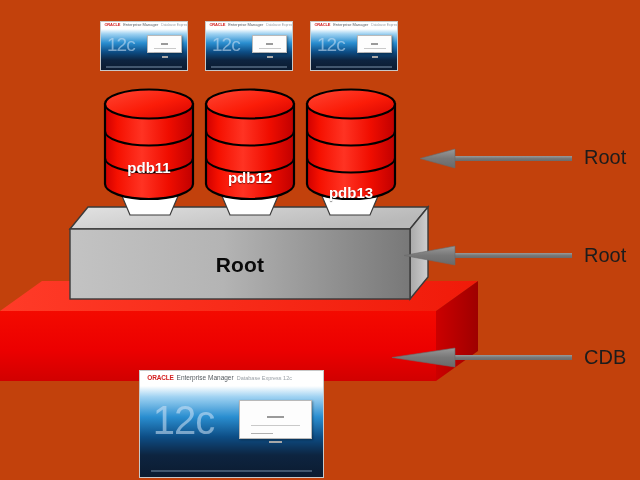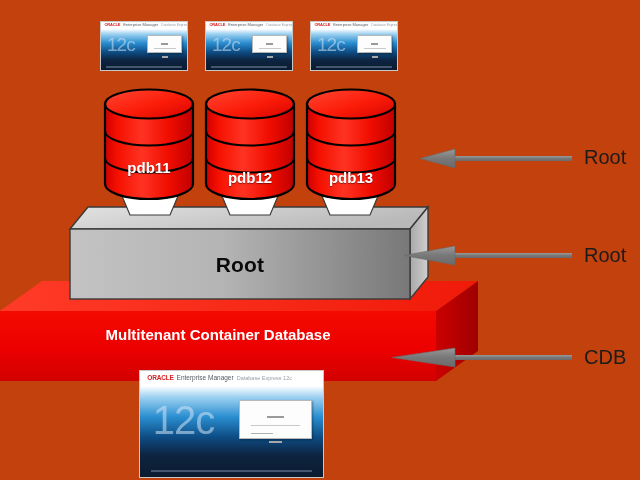--- a/index.html
+++ b/index.html
@@ -246,21 +246,20 @@
       </linearGradient>
     </defs>
 
     <polygon points="0,311 42,281 478,281 436,311" fill="url(#cdbTop)"></polygon>
 
     <polygon points="436,311 478,281 478,351 436,381" fill="url(#cdbSide)"></polygon>
 
     <rect x="0" y="311" width="436" height="70" fill="url(#cdbFront)"></rect>
   </svg>
 
-  <div class="cdb-text" id="cdb-title" style="left:0px; top:326px; width:436px;">Multitenant Container Database</div>
 
   <svg id="root-slab" width="640" height="480">
     <defs>
       <linearGradient id="rootFront" x1="0" y1="0" x2="1" y2="0">
         <stop offset="0%" stop-color="#c3c3c3"></stop>
         <stop offset="45%" stop-color="#b4b4b4"></stop>
         <stop offset="100%" stop-color="#787878"></stop>
       </linearGradient>
       <linearGradient id="rootTop" x1="0" y1="0" x2="1" y2="0.4">
         <stop offset="0%" stop-color="#e2e2e2"></stop>
@@ -352,21 +351,21 @@
           <stop offset="0%" stop-color="#ff4634"></stop>
           <stop offset="55%" stop-color="#fb1c08"></stop>
           <stop offset="100%" stop-color="#d40300"></stop>
         </linearGradient>
       </defs>
       <path d="M2,16 L2,96 A44,15 0 0 0 90,96 L90,16 Z" fill="url(#cylBody3)" stroke="#000000" stroke-width="2.2"></path>
       <ellipse cx="46" cy="16" rx="44" ry="14.5" fill="url(#cylTop3)" stroke="#000000" stroke-width="2.2"></ellipse>
       <path d="M2,43 A44,14.5 0 0 0 90,43" fill="none" stroke="#000000" stroke-width="2"></path>
       <path d="M2,70 A44,14.5 0 0 0 90,70" fill="none" stroke="#000000" stroke-width="2"></path>
     </svg>
-    <div class="cyl-label" style="top:81px;">pdb13</div>
+    <div class="cyl-label" style="top:96px;">pdb13</div>
   </div>
 
   <div class="em-thumb" id="thumb4" style="left:139px; top:370px; width:185px; height:108px;">
     <div class="em-topbar">
       <span class="em-oracle" style="font-size:6.5px;">ORACLE</span>
       <span class="em-oem" style="font-size:6.5px;">Enterprise Manager</span>
       <span class="em-oem2" style="font-size:5.5px;">Database Express 12c</span>
     </div>
     <div class="em-body">
       <div class="em-12c" style="font-size:40px;">12c</div>

